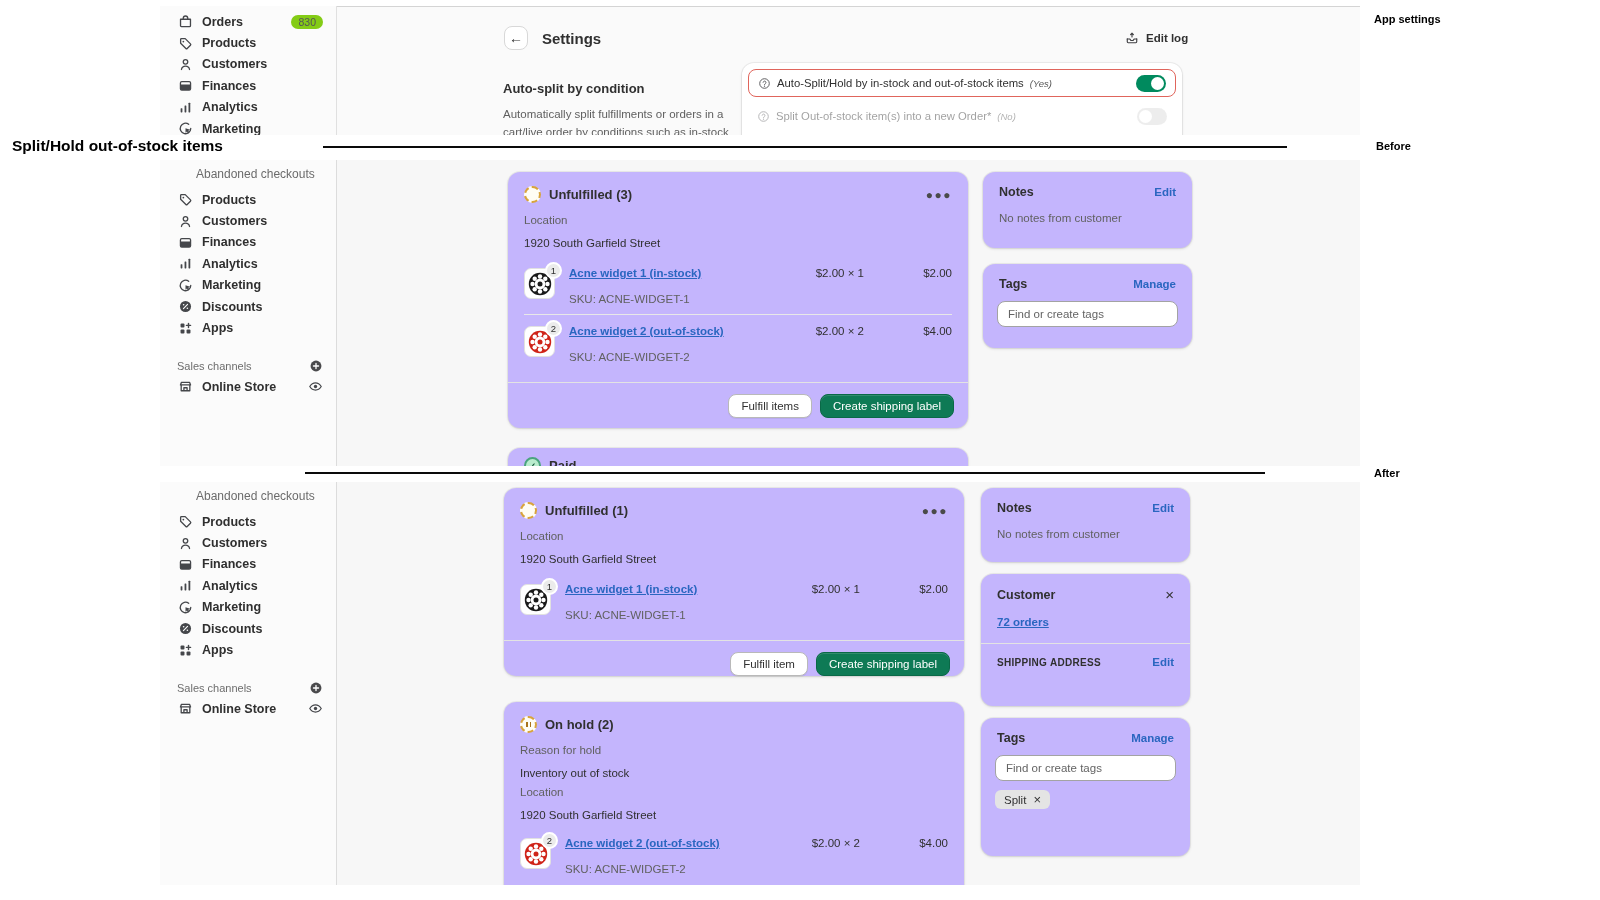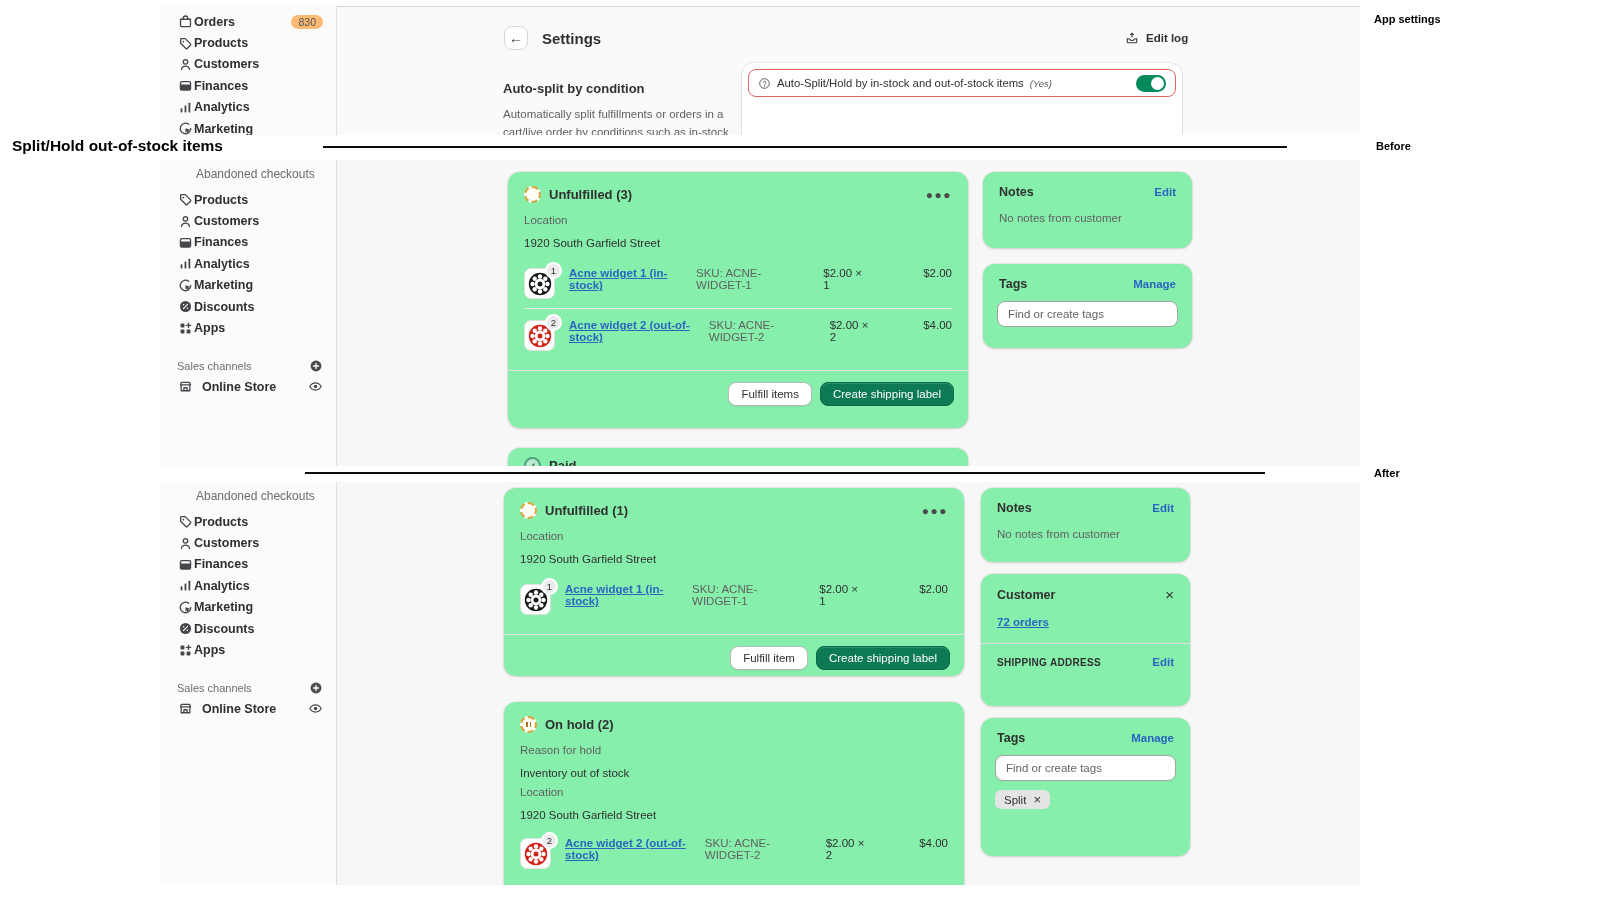--- a/index.html
+++ b/index.html
@@ -2,39 +2,39 @@
 <html><head>
 <meta charset="utf-8">
 <style>
   * { box-sizing: border-box; margin: 0; padding: 0; }
   html,body { background:#fff; }
   body { font-family:"Liberation Sans", sans-serif; color:#303030; }
   #stage { position:relative; width:1600px; height:900px; background:#fff; overflow:hidden; }
 
   
   .abs { position:absolute; }
-  .card { position:absolute; background:#86efac; border-radius:12px;
+  .card { position:absolute; background:#c4b5fd; border-radius:12px;
           box-shadow:0 0 0 1px rgba(0,0,0,.05), 0 1px 3px rgba(0,0,0,.12); }
   .lnk { color:#2a66c0; font-size:11.5px; text-decoration:none; cursor:pointer;font-weight:bold; }
   .lnk.u { text-decoration:underline; }
 
   
   .anno { font-size:11px; font-weight:700; color:#000; }
   .caption { font-size:15.5px; font-weight:700; color:#000; }
   .hline { border-top:2px solid #0a0a0a; height:0; }
 
   
   .shot { position:absolute; overflow:hidden; background:#f7f7f7; }
   .side { position:absolute; left:0; top:0; bottom:0; width:177px; background:#fbfbfb;
           border-right:1px solid #dcdcdc; padding-top:4px; }
-  .nav-item { display:flex; align-items:center; gap:1px; height:21.4px; padding-left:18px;
+  .nav-item { display:flex; align-items:center; gap:9px; height:21.4px; padding-left:18px;
               font-size:12.5px; font-weight:600; color:#2f2f2f; cursor:pointer; }
   .nav-item svg { width:15px; height:15px; color:#45474b; flex:0 0 auto; }
   .nav-sub { padding-left:36px; font-size:12px; color:#6b6b6b; height:20px; display:flex; align-items:center; margin-bottom:5px; }
-  .nav-badge { margin-left:auto; margin-right:13px; background:#fdba74; border-radius:8px;
+  .nav-badge { margin-left:auto; margin-right:13px; background:#84cc16; border-radius:8px;
                font-size:10.5px; font-weight:400; color:#555; padding:1px 7px; }
   .sc-row { display:flex; align-items:center; justify-content:space-between;
             padding:0 13px 0 17px; margin-top:17px; height:20px; }
   .sc-label { font-size:11px; color:#6d6d6d; }
   .sc-row svg { width:14px; height:14px; color:#4a4a4c; }
   .store-row { display:flex; align-items:center; justify-content:space-between;
                padding:0 13px 0 18px; height:22px; font-size:12.5px; font-weight:600; cursor:pointer; }
   .store-left { display:flex; align-items:center; gap:9px; }
   .store-row svg { width:15px; height:15px; color:#45474b; }
 
@@ -81,21 +81,21 @@
   .item-row { display:flex; align-items:flex-start; gap:14px; padding:9px 0; }
   .item-row.sep { border-bottom:1px solid #e8e8e8; }
   .tile { width:31px; height:31px; border:1px solid #e1e1e1; border-radius:7px; background:#fff;
           display:grid; place-items:center; position:relative; flex:0 0 auto; margin-top:2px; }
   .tile svg { width:24px; height:24px; }
   .tile.g-black { color:#1a1a1a; }
   .tile.g-red { color:#cf2318; }
   .qty { position:absolute; top:-7px; right:-8px; width:17px; height:17px; background:#ebebeb;
          border:2px solid #fff; border-radius:50%; display:grid; place-items:center;
          font-size:9.5px; color:#303030; }
-  .item-info { display:flex; flex-direction:row; gap:3px; padding-top:1px;align-items:flex-end; }
+  .item-info { display:flex; flex-direction:column; gap:14px; padding-top:1px; }
   .price { margin-left:auto; font-size:11.5px; padding-top:1px; }
   .total { width:74px; text-align:right; font-size:11.5px; padding-top:1px; }
   .c-foot { display:flex; justify-content:flex-end; gap:8px; border-top:1px solid #e3e3e3;
             margin:10px -16px 0; padding:11px 14px 0; }
   .btn { border-radius:8px; font-size:11.5px; font-weight:400; padding:5px 12px; cursor:pointer;
          font-family:"Liberation Sans", sans-serif; }
   .btn.outline { background:#fff; border:1px solid #b9b9b9; color:#303030; box-shadow:0 1px 0 rgba(0,0,0,.06); }
   .btn.green { background:#0e7a55; border:1px solid #0a6а47; border:1px solid #0a6947; color:#fff;
                box-shadow:inset 0 1px 0 rgba(255,255,255,.15); }
   .mini-head { display:flex; align-items:center; }
@@ -268,20 +268,28 @@
       <div class="set-desc">Automatically split fulfillments or orders in a cart/live order by conditions such as in-stock</div>
       <div class="set-card">
         <div class="tog-row alert">
           <svg>
               <use href="#i-q"></use>
             </svg>
           <span class="tog-label">Auto-Split/Hold by in-stock and out-of-stock items</span>
           <span class="tog-state">(Yes)</span>
           <span class="toggle on"></span>
         </div>
+        <div class="tog-row dim">
+          <svg>
+              <use href="#i-q"></use>
+            </svg>
+          <span class="tog-label">Split Out-of-stock item(s) into a new Order*</span>
+          <span class="tog-state">(No)</span>
+          <span class="toggle off"></span>
+        </div>
       </div>
     </div>
   </div>
 
   <div class="shot" style="left:160px;top:160px;width:1200px;height:306px;">
     <div class="side">
       <div class="nav-sub">Abandoned checkouts</div>
       <div class="nav-item">
           <svg>
             <use href="#i-tag"></use>

